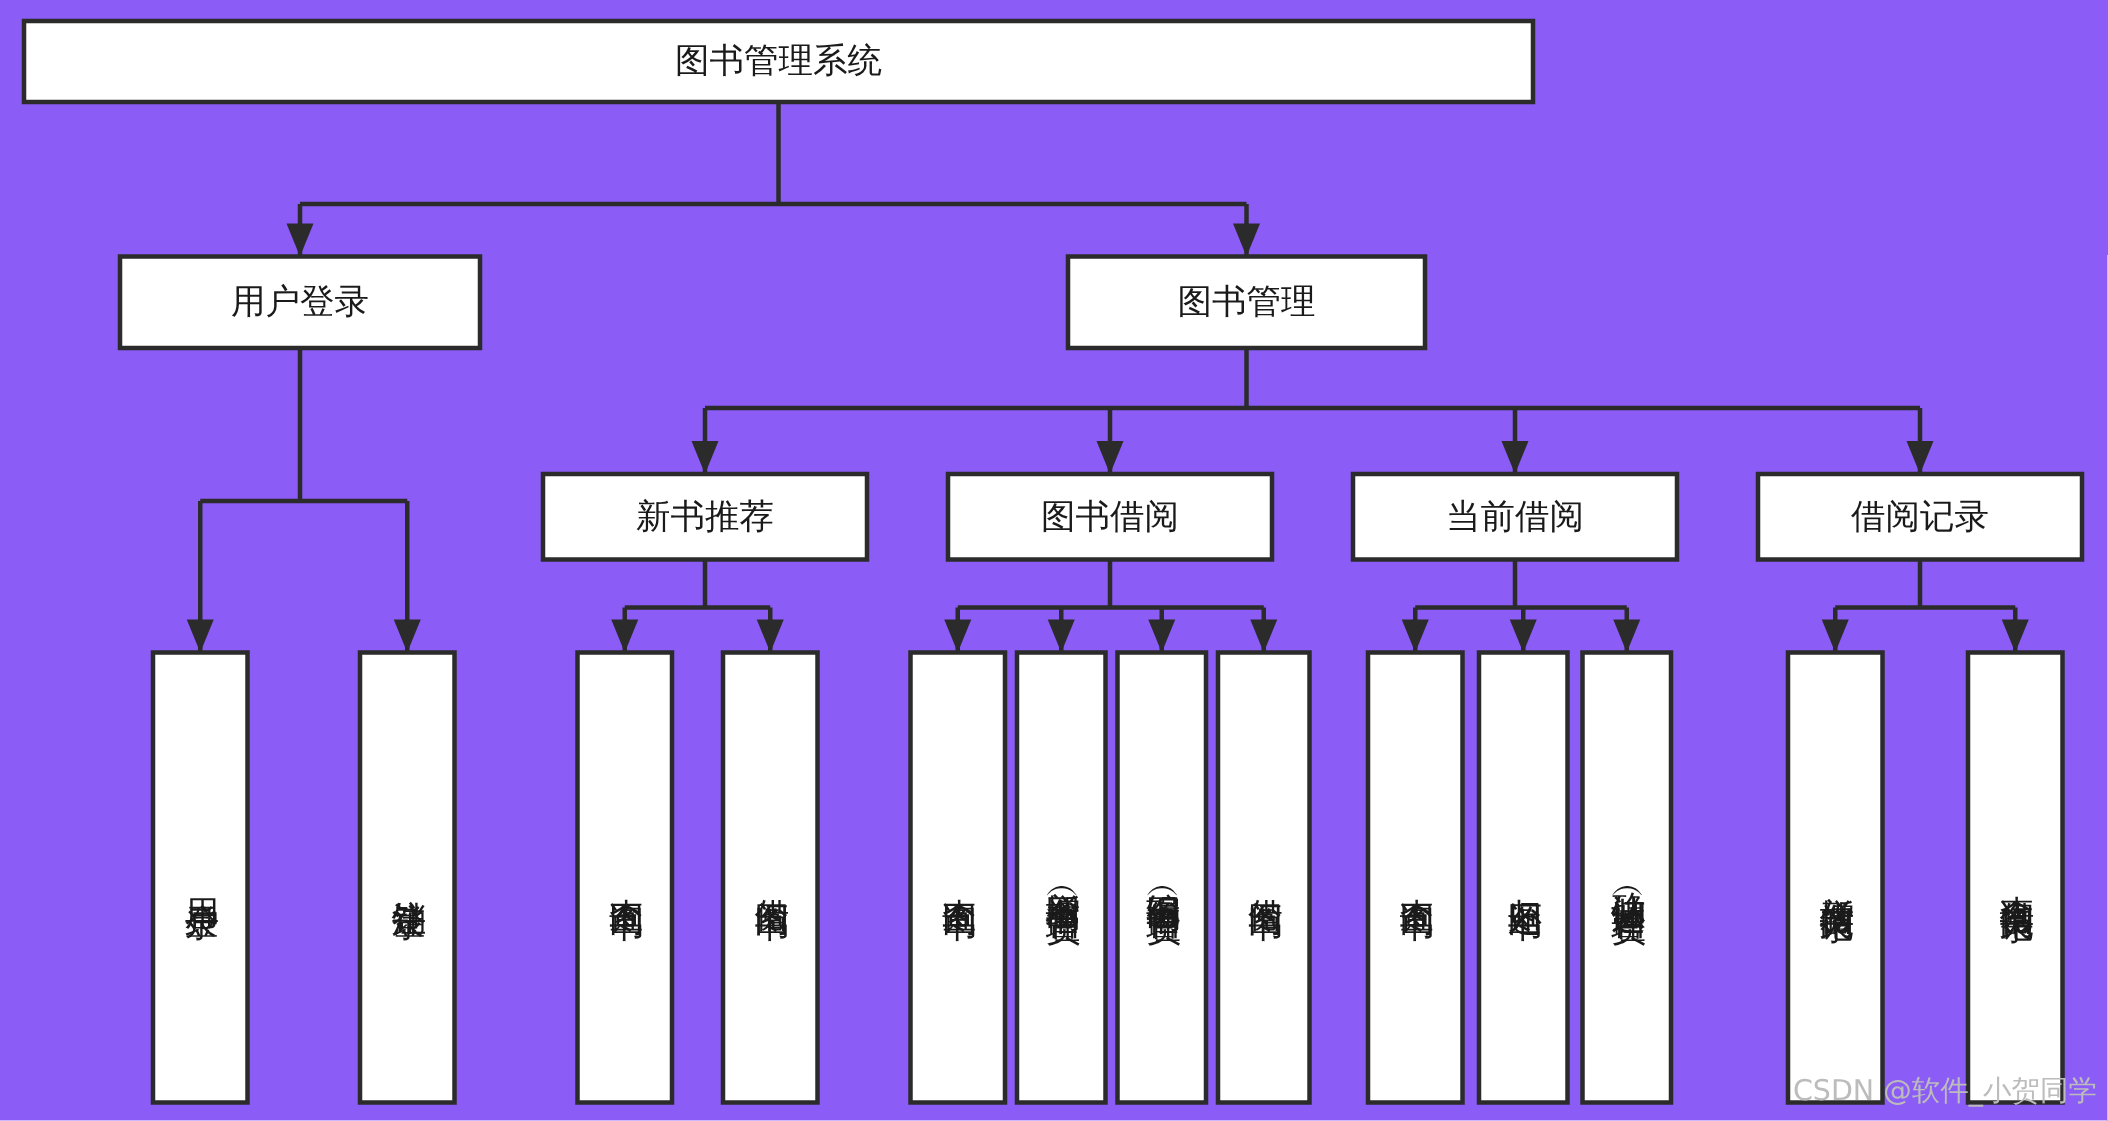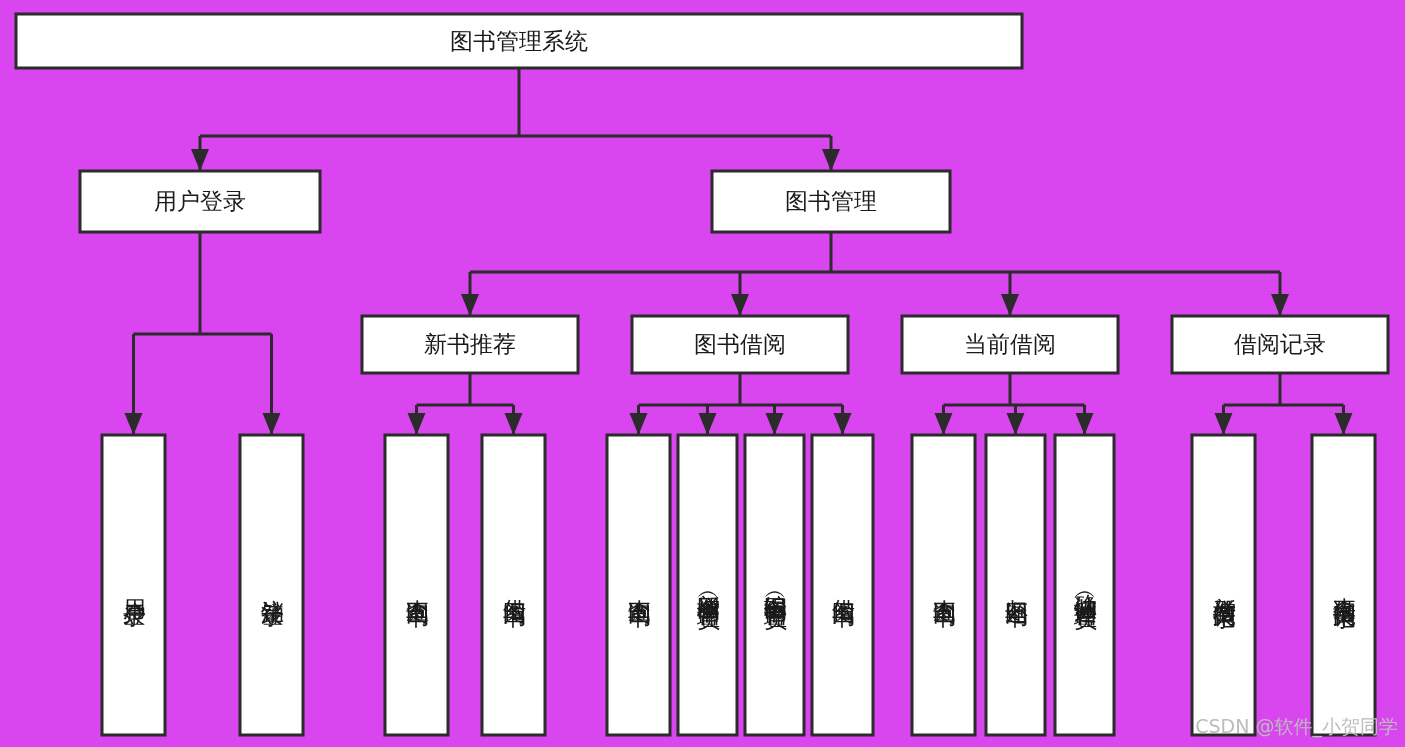--- a/index.html
+++ b/index.html
@@ -11,21 +11,21 @@
   body {
     width: 1405px;
     height: 747px;
     font-family: "DejaVu Sans", "Liberation Sans", sans-serif;
     overflow: hidden;
   }
   #diagram-root {
     position: relative;
     width: 1405px;
     height: 747px;
-    background: #d946ef;
+    background: #8b5cf6;
   }
   svg.flow {
     display: block;
     width: 1405px;
     height: 747px;
   }
   .node-box {
     fill: #ffffff;
     stroke: #2b2b2b;
     stroke-width: 3;

